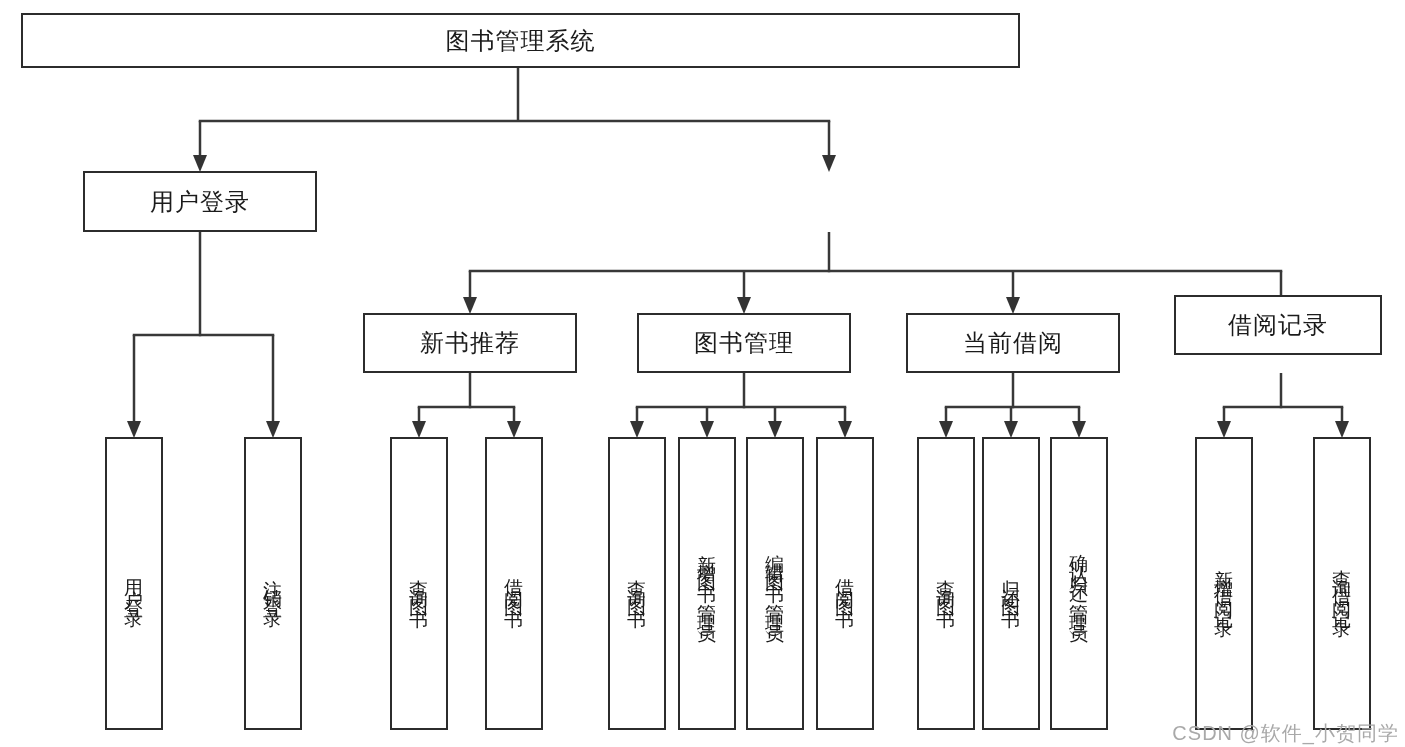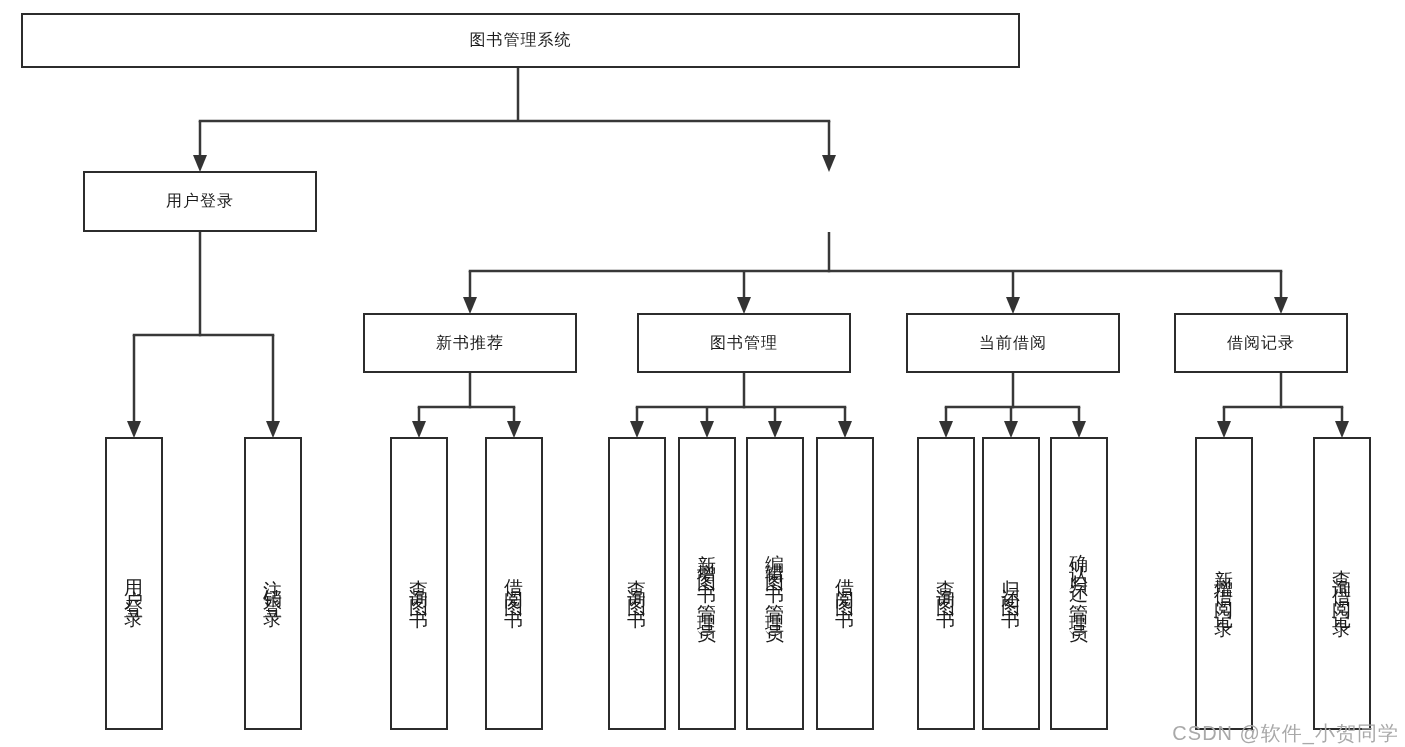--- a/index.html
+++ b/index.html
@@ -16,21 +16,21 @@
     box-sizing:border-box;
     background:#ffffff;
     border:2.5px solid #2c2c2c;
     display:flex;
     align-items:center;
     justify-content:center;
     z-index:2;
     color:#1b1b1b;
   }
   .box.h span{
-    font-size:16px;
+    font-size:24px;
     letter-spacing:1px;
     white-space:nowrap;
   }
   .box.v{width:58px;height:293px;top:437px;}
   .box.v span{
     writing-mode:vertical-rl;
     font-size:19px;
     letter-spacing:10px;
     line-height:1;
   }
@@ -125,21 +125,21 @@
 
   <div class="box h" style="left:363px;top:313px;width:214px;height:60px">
     <span>新书推荐</span>
   </div>
   <div class="box h" style="left:637px;top:313px;width:214px;height:60px">
     <span>图书管理</span>
   </div>
   <div class="box h" style="left:906px;top:313px;width:214px;height:60px">
     <span>当前借阅</span>
   </div>
-  <div class="box h" style="left:1174px;top:313px;width:174px;height:60px">
+  <div class="box h" style="left:1174px;top:295px;width:208px;height:60px">
     <span>借阅记录</span>
   </div>
 
   <div class="box v" style="left:105px">
     <span>用户登录</span>
   </div>
   <div class="box v" style="left:244px">
     <span>注销登录</span>
   </div>
 

